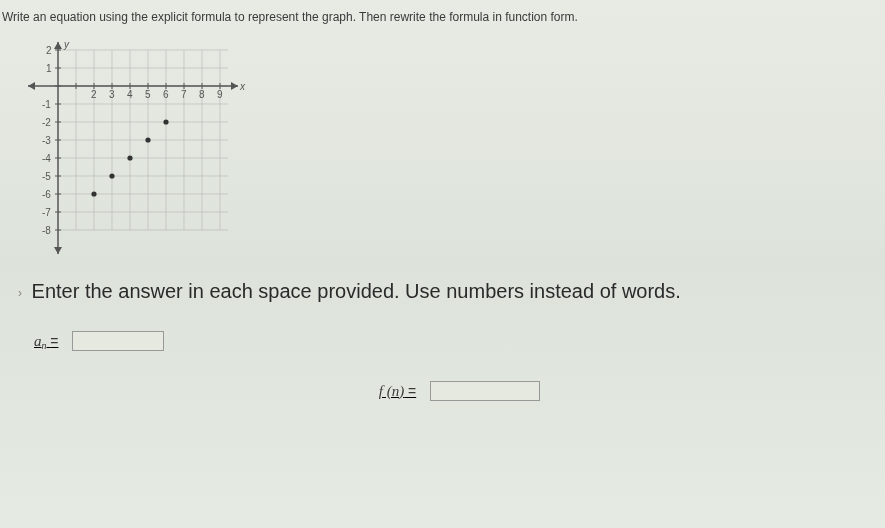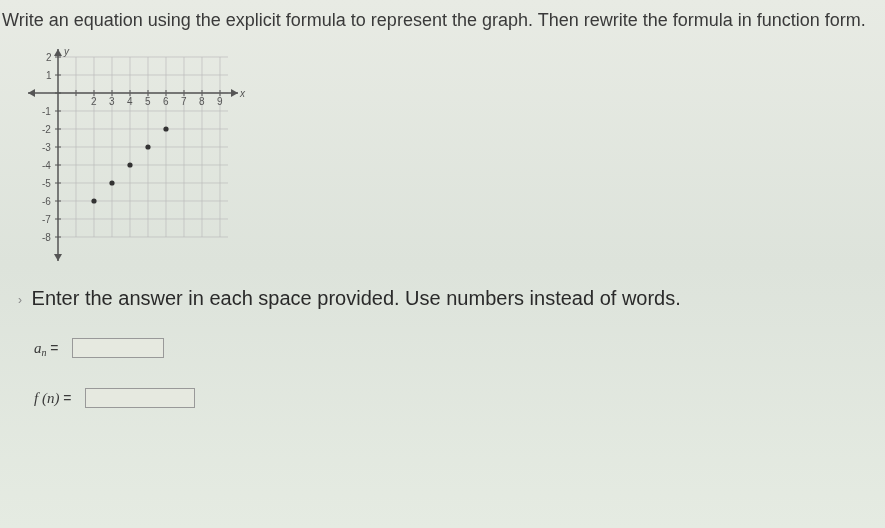--- a/index.html
+++ b/index.html
@@ -6,21 +6,21 @@
     body {
       font-family: Arial, Helvetica, sans-serif;
       background: linear-gradient(180deg, #e8ebe4 0%, #dde3db 50%, #e5ebe2 100%);
       width: 885px;
       height: 528px;
       position: relative;
       overflow: hidden;
       padding: 10px 0 0 0;
     }
     .question-text {
-      font-size: 18px;
+      font-size: 12px;
       color: #3a3a3a;
       padding: 0 0 8px 2px;
       font-weight: 400;
     }
     .graph-container {
       margin: 6px 0 0 28px;
     }
     .instruction-line {
       font-size: 20px;
       color: #2a2a2a;
@@ -31,20 +31,21 @@
       font-size: 12px;
       color: #888;
       margin-right: 4px;
       vertical-align: middle;
     }
     .answer-row {
       margin: 28px 0 0 34px;
       display: flex;
       align-items: center;
       gap: 14px;
+      text-decoration: underline;
     }
     .answer-label {
       font-family: 'Times New Roman', serif;
       font-style: italic;
       font-size: 15px;
       color: #3a3a3a;
     }
     .answer-sub {
       font-size: 10px;
       font-style: italic;
@@ -175,19 +176,19 @@
 </div>
 
 <div class="answer-row">
   <span class="answer-label">
     <span>a</span><span class="answer-sub">n</span>
     <span class="equals">=</span>
   </span>
   <input type="text" class="answer-input" value="" style="">
 </div>
 
-<div class="answer-row" style="margin-top:30px;">
+<div class="answer-row" style="margin-top:30px;justify-content:center;">
   <span class="answer-label">
     <span>f (n)</span>
     <span class="equals">=</span>
   </span>
   <input type="text" class="answer-input wide" value="" style="">
 </div>
 
 </body></html>

